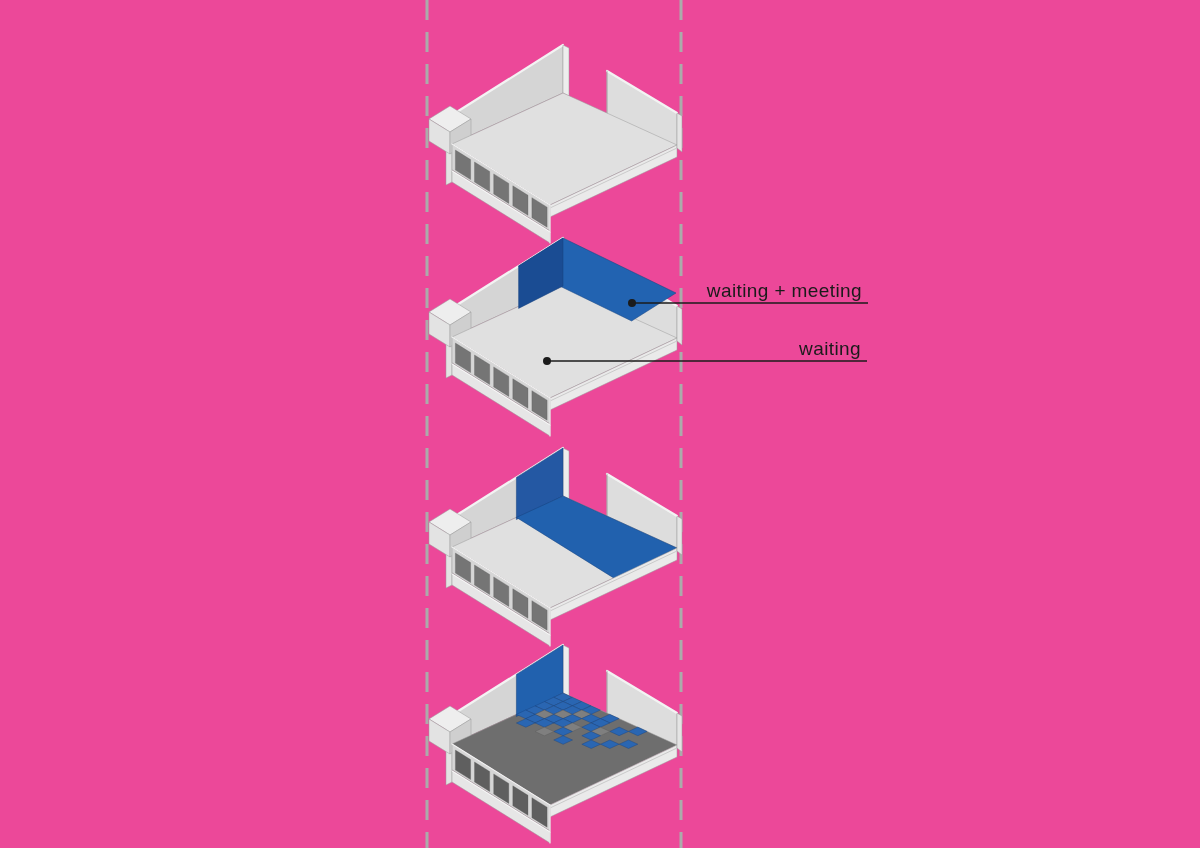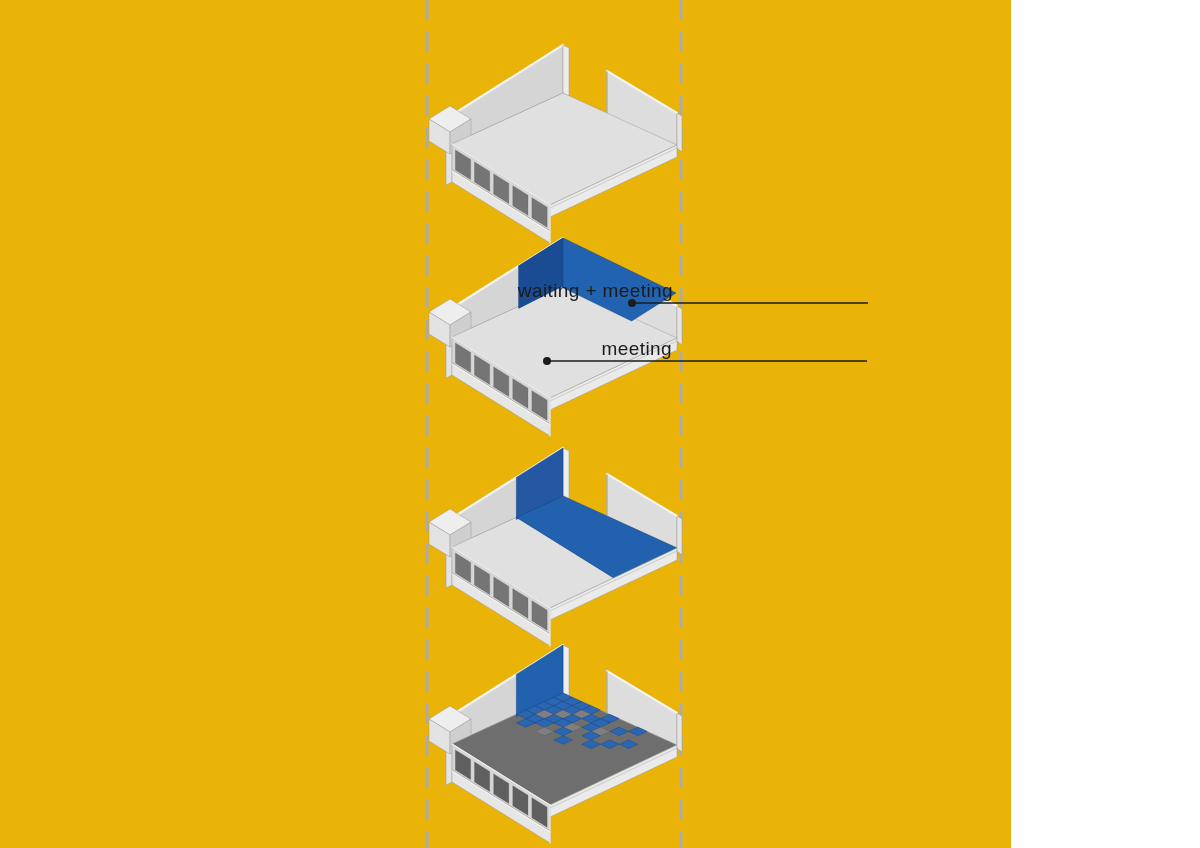--- a/index.html
+++ b/index.html
@@ -1,19 +1,19 @@
 <!DOCTYPE html>
 <html><head>
 <meta charset="utf-8">
 <style>
   html,body{margin:0;padding:0;background:#ffffff;}
   #stage{
     position:relative;
-    width:1011px;height:848px;
-    background:#eab308;
+    width:1200px;height:848px;
+    background:#ec4899;
     overflow:hidden;
     font-family:"Liberation Sans", sans-serif;
   }
   #stage svg{position:absolute;left:0;top:0;}
   .module{position:absolute;width:265px;height:205px;}
   .module svg{position:static;display:block;}
   .annot-label{
     position:absolute;
     font-size:19px;
     letter-spacing:.4px;
@@ -190,15 +190,15 @@
       <line x1="632" y1="303" x2="868" y2="303" stroke="#1b1b1b" stroke-width="1.4"></line>
       <circle cx="632" cy="303" r="4" fill="#1b1b1b"></circle>
     </g>
     <g>
       <line x1="547" y1="361" x2="867" y2="361" stroke="#1b1b1b" stroke-width="1.4"></line>
       <circle cx="547" cy="361" r="4" fill="#1b1b1b"></circle>
     </g>
   </svg>
 
   <div class="annot-label" style="right: 338px; bottom: 548px; color: rgb(27, 27, 27);">waiting + meeting</div>
-  <div class="annot-label" style="right: 339px; bottom: 490px; color: rgb(27, 27, 27);">meeting</div>
+  <div class="annot-label" style="right: 339px; bottom: 490px; color: rgb(27, 27, 27);">waiting</div>
 
 </div>
 
 </body></html>

